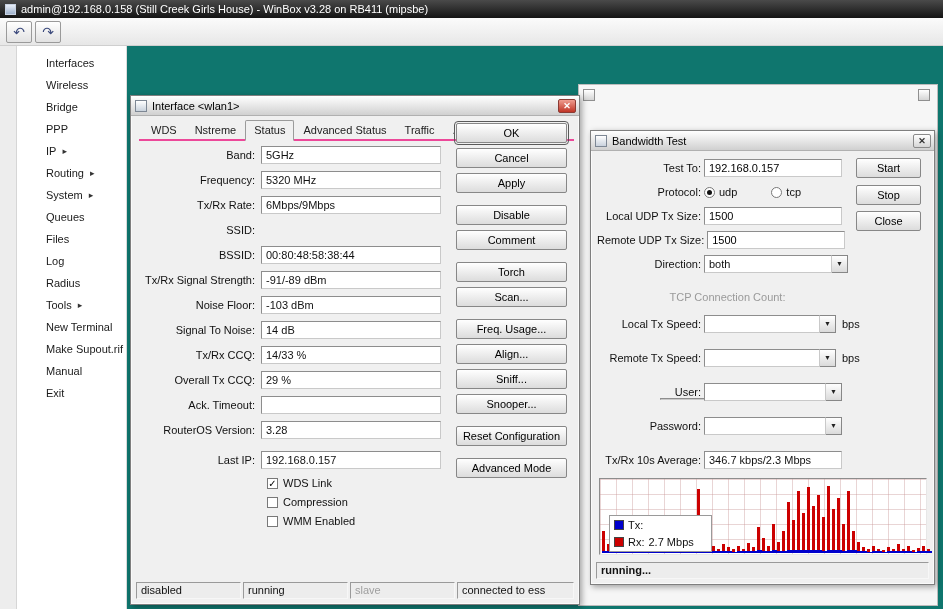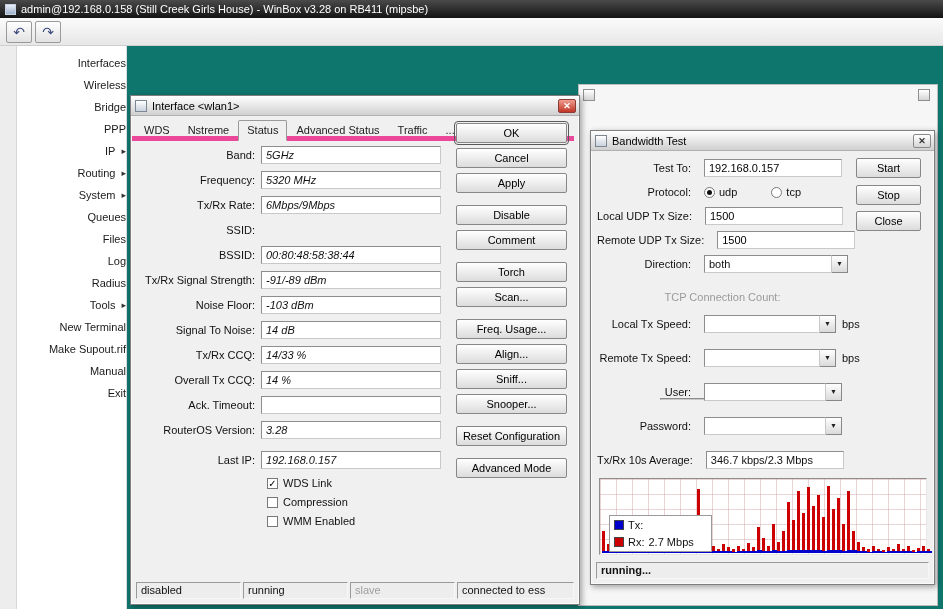--- a/index.html
+++ b/index.html
@@ -21,22 +21,22 @@
     background:linear-gradient(#ffffff,#e2e2e2); border:1px solid #9a9a9a; border-radius:2px;
     font-size:14px; line-height:19px; text-align:center; color:#3c4a7c; cursor:default; }
   .tbtn.undo { left:6px; } .tbtn.redo { left:35px; }
 
   
   .sidebar { position:absolute; top:46px; left:0; width:127px; height:563px; background:#fff;
     border-right:1px solid #dcdcdc; }
   .gutter { position:absolute; top:0; left:0; width:17px; height:563px; background:#ededed;
     border-right:1px solid #d6d6d6; }
   .menu { position:absolute; top:6px; left:18px; width:108px; }
-  .menu-item { height:22px; display:flex; align-items:center; padding-left:8px; color:#1a1a1a;
-    cursor:default;justify-content:flex-end; }
+  .menu-item { height:22px; display:flex; align-items:center; padding-left:28px; color:#1a1a1a;
+    cursor:default; }
   .menu-item .arrow { margin-left:6px; font-size:9px; color:#333; }
 
   
   .bgwin { position:absolute; left:578px; top:84px; width:360px; height:522px;
     background:#f6f6f6; border:1px solid #bcbcbc; }
   .bgwin-icon { position:absolute; top:4px; width:12px; height:12px;
     background:linear-gradient(#fff,#d5d5d5); border:1px solid #8f8f8f; }
   .bgwin-icon.l { left:4px; } .bgwin-icon.r { right:7px; }
 
   
@@ -63,47 +63,47 @@
     font-family:inherit; font-size:11px; color:#000; padding:0 4px; }
   .vbox { height:18px; background:#fff; border:1px solid; border-color:#8d8d8d #c9c9c9 #c9c9c9 #8d8d8d;
     padding:0 4px; line-height:16px; white-space:nowrap; overflow:hidden; }
   .vbox.disabled { background:#ececec; color:#9a9a9a; }
   .arrbtn { width:16px; height:18px; border:1px solid #878787; border-left:none;
     background:linear-gradient(#ffffff,#dadada); font-size:7px; color:#222; text-align:center;
     line-height:16px; cursor:default; }
 
   
   #dlg-interface { left:130px; top:95px; width:450px; height:510px; }
-  .tabs { position:absolute; top:24px; left:1px; right:5px; height:21px;
-    border-bottom:5px solid #ec4899; display:flex; padding-left:3px;text-align:center; }
+  .tabs { position:absolute; top:24px; left:8px; right:5px; height:21px;
+    border-bottom:2px solid #ec4899; display:flex; padding-left:3px;text-align:center; }
   .tab { padding:3px 8px 0; height:21px; color:#222; border:1px solid transparent;
     white-space:nowrap; cursor:default; }
   .tab.active { background:#f0f0f0; border:1px solid #9a9a9a; border-bottom:1px solid #f0f0f0;
     border-radius:2px 2px 0 0; }
   .iface-form { position:absolute; top:50px; left:8px; width:302px; }
   .frow { display:flex; align-items:center; height:18px; margin-bottom:7px; }
   .frow label { flex:0 0 122px; text-align:right; padding-right:6px; white-space:nowrap; }
-  .frow .vbox { flex:1;font-style:italic; }
+  .frow .vbox { flex:1; }
   .frow.gap-above { margin-top:12px; }
   .chkrow { display:flex; align-items:center; height:14px; margin:0 0 5px 128px; gap:5px; }
   .chk { width:11px; height:11px; background:#fff; border:1px solid #787878; font-size:10px;
     line-height:9px; text-align:center; color:#000; cursor:default; }
   .dlg-btns { position:absolute; top:27px; right:12px; width:111px; }
   .dlg-btns .btn { margin-bottom:5px; }
   .btn-gap { height:7px; }
   .dlg-status { position:absolute; left:5px; right:5px; bottom:5px; height:17px; display:flex; gap:2px; }
   .seg { flex:0 0 105px; padding:0 4px; line-height:14px; white-space:nowrap; overflow:hidden; }
   .seg.last { flex:1; }
   .seg.dim { color:#9f9f9f; }
 
   
   #dlg-bw { left:590px; top:130px; width:345px; height:455px; }
   .bw-form { position:absolute; top:24px; left:0; width:270px; }
   .bw-row { display:flex; align-items:center; height:18px; margin-left:6px; }
-  .bw-row label { flex:0 0 107px; text-align:right; padding-right:13px; white-space:nowrap; }
+  .bw-row label { flex:0 0 107px; text-align:right; padding-right:3px; white-space:nowrap; }
   .bw-row label.dim, .dimtxt { color:#9a9a9a; }
   .mt4{margin-top:4px;} .mt6{margin-top:6px;} .mt8{margin-top:16px;} .mt16{margin-top:16px;} .mt18{margin-top:18px;flex-direction:column;}
   .radio { width:11px; height:11px; border:1px solid #787878; border-radius:50%; background:#fff;
     position:relative; margin-right:4px; flex:0 0 auto; cursor:default; }
   .radio.sel::after { content:""; position:absolute; left:2px; top:2px; right:2px; bottom:2px;
     background:#111; border-radius:50%; }
   .unit { margin-left:6px; }
   .bw-btns { position:absolute; top:27px; right:13px; width:65px; }
   .bw-btns .btn.b2 { margin-top:7px; } .bw-btns .btn.b3 { margin-top:6px; }
 
@@ -251,21 +251,21 @@
       <div class="frow">
           <label>Signal To Noise:</label>
           <div class="vbox">14 dB</div>
         </div>
       <div class="frow">
           <label>Tx/Rx CCQ:</label>
           <div class="vbox">14/33 %</div>
         </div>
       <div class="frow">
           <label>Overall Tx CCQ:</label>
-          <div class="vbox">14 %</div>
+          <div class="vbox">29 %</div>
         </div>
       <div class="frow">
           <label>Ack. Timeout:</label>
           <div class="vbox"></div>
         </div>
       <div class="frow">
           <label>RouterOS Version:</label>
           <div class="vbox">3.28</div>
         </div>
       <div class="frow gap-above">

